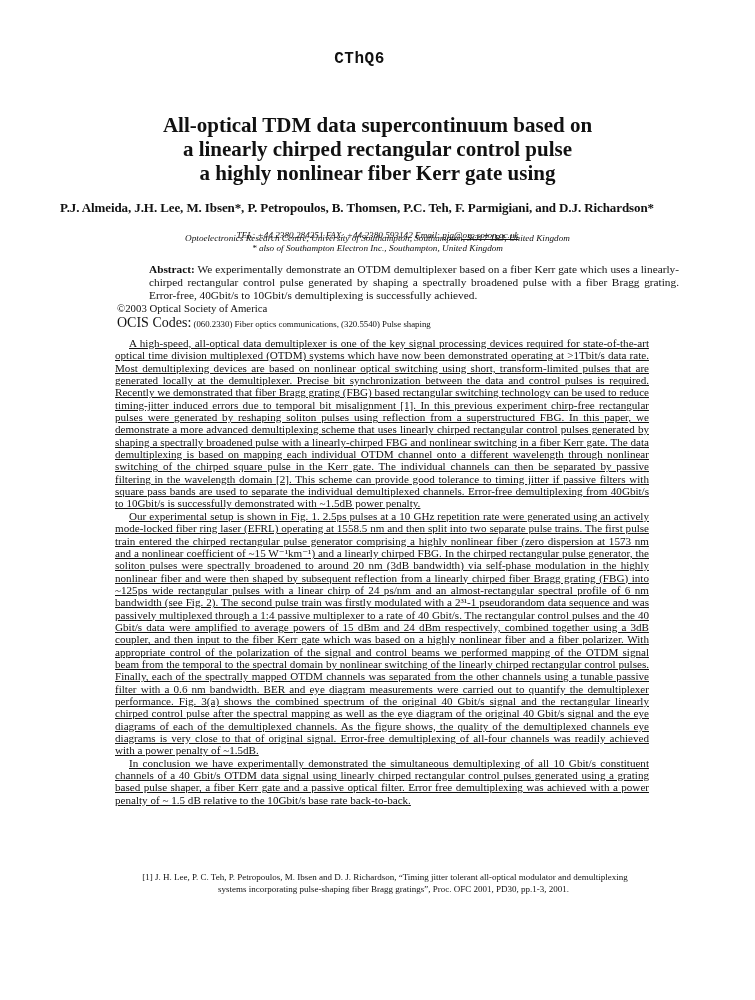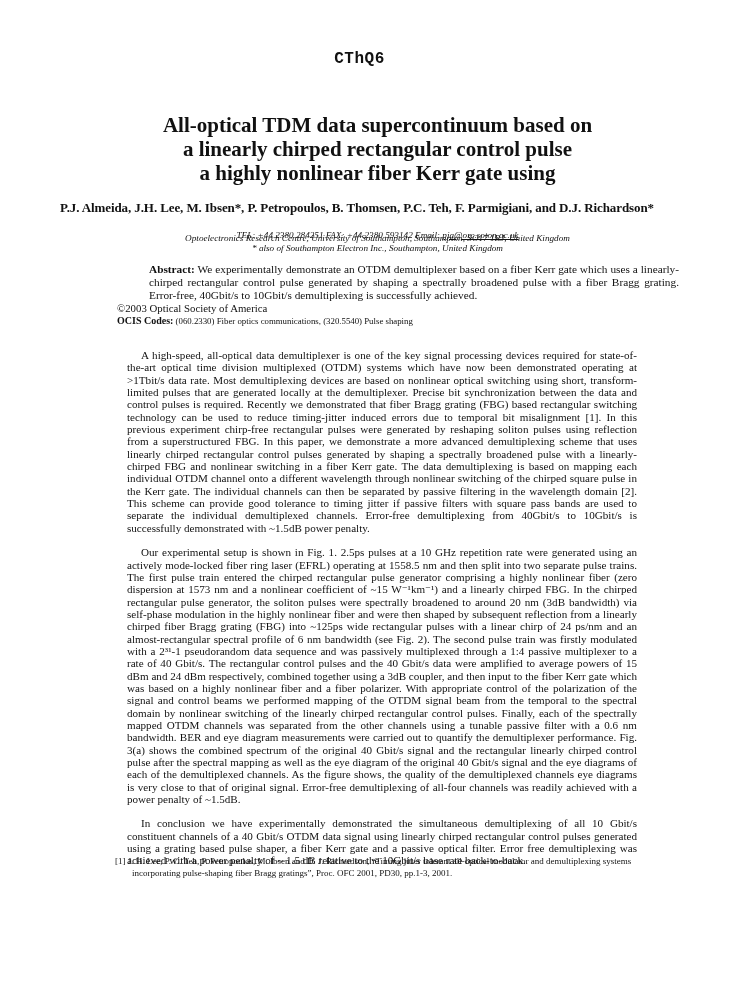--- a/index.html
+++ b/index.html
@@ -12,25 +12,25 @@
            font-weight: bold; font-size: 21px; line-height: 24px; }
   .authors { position: absolute; top: 200px; left: 60px; width: 635px; 
              font-weight: bold; font-size: 13px; letter-spacing: -0.1px; }
   .aff { position: absolute; left: 60px; width: 635px; text-align: center; font-style: italic; font-size: 9.2px; line-height: 12.5px; }
   .aff1 { top: 232px; font-family: Liberation Serif, serif; } .aff2 { top: 229px; } .aff3 { top: 242px; }
   .aff a { color: #111; text-decoration: underline; }
   .abstract { position: absolute; top: 263px; left: 117px; width: 530px; font-size: 11.3px; line-height: 13px; text-align: justify; margin-left: 32px; }
   .abstract b { font-weight: bold; }
   .copy { position: absolute; top: 302px; left: 117px; font-size: 10.8px; }
   .ocis { position: absolute; top: 315px; left: 117px; font-size: 8.8px; }
-  .ocis b { font-weight: bold; font-size: 10px; }
+  .ocis b { font-weight: normal; font-size: 14px; }
   .body { position: absolute; top: 337px; left: 115px; width: 534px; font-size: 11.1px; line-height: 12.35px; text-align: justify; }
-  .body p { margin: 12px; text-indent: 14px; }
+  .body p { margin: 0; text-indent: 14px; text-decoration: underline; }
   .refs { position: absolute; top: 856px; left: 115px; width: 540px; font-size: 9px; line-height: 11.5px; }
-  .ref { padding-left: 17px; text-indent: -17px; margin: 0; }
+  .ref { padding-left: 17px; text-indent: -17px; margin: 16px; text-align: center; }
 </style>
 </head>
 <body>
 
 <div class="page">
   <div class="code">CThQ6</div>
 
   <div class="title">
     <div>All-optical TDM data supercontinuum based on</div>
     <div>a linearly chirped rectangular control pulse</div>

